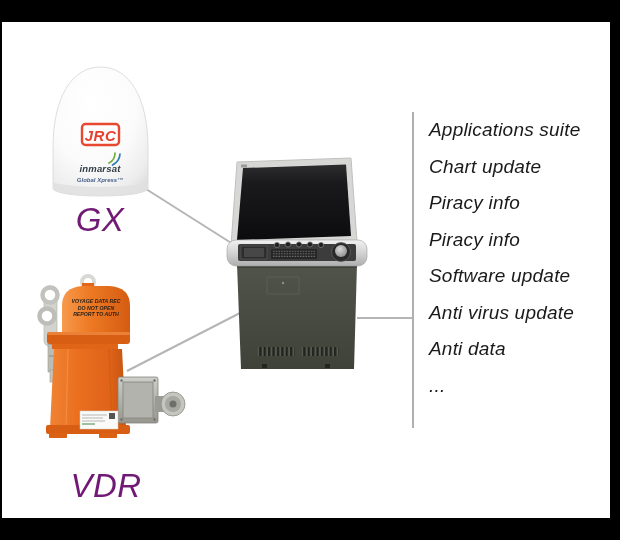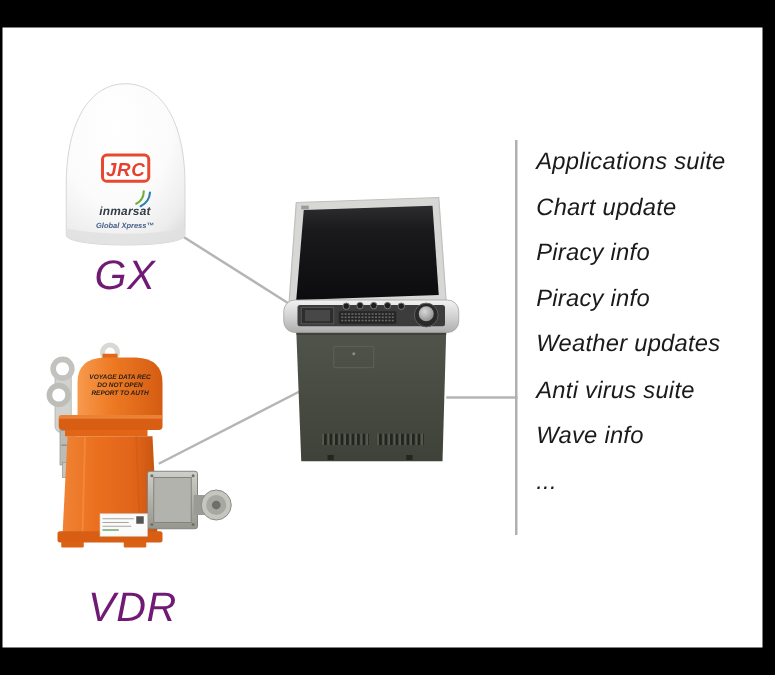--- a/index.html
+++ b/index.html
@@ -202,23 +202,23 @@
         <circle cx="117" cy="96" r="9.5" fill="none" stroke="#5f5f5f" stroke-width="0.8"></circle>
       </g>
     </g>
   </svg>
 
   <ul class="service-list">
     <li>Applications suite</li>
     <li>Chart update</li>
     <li>Piracy info</li>
     <li>Piracy info</li>
-    <li>Weather updates</li>
-    <li>Anti virus suite</li>
-    <li>Wave info</li>
+    <li>Software update</li>
+    <li>Anti virus update</li>
+    <li>Anti data</li>
     <li>...</li>
   </ul>
 
   <div class="frame frame-top"></div>
   <div class="frame frame-bottom"></div>
   <div class="frame frame-left"></div>
   <div class="frame frame-right"></div>
 
 </div>
 

